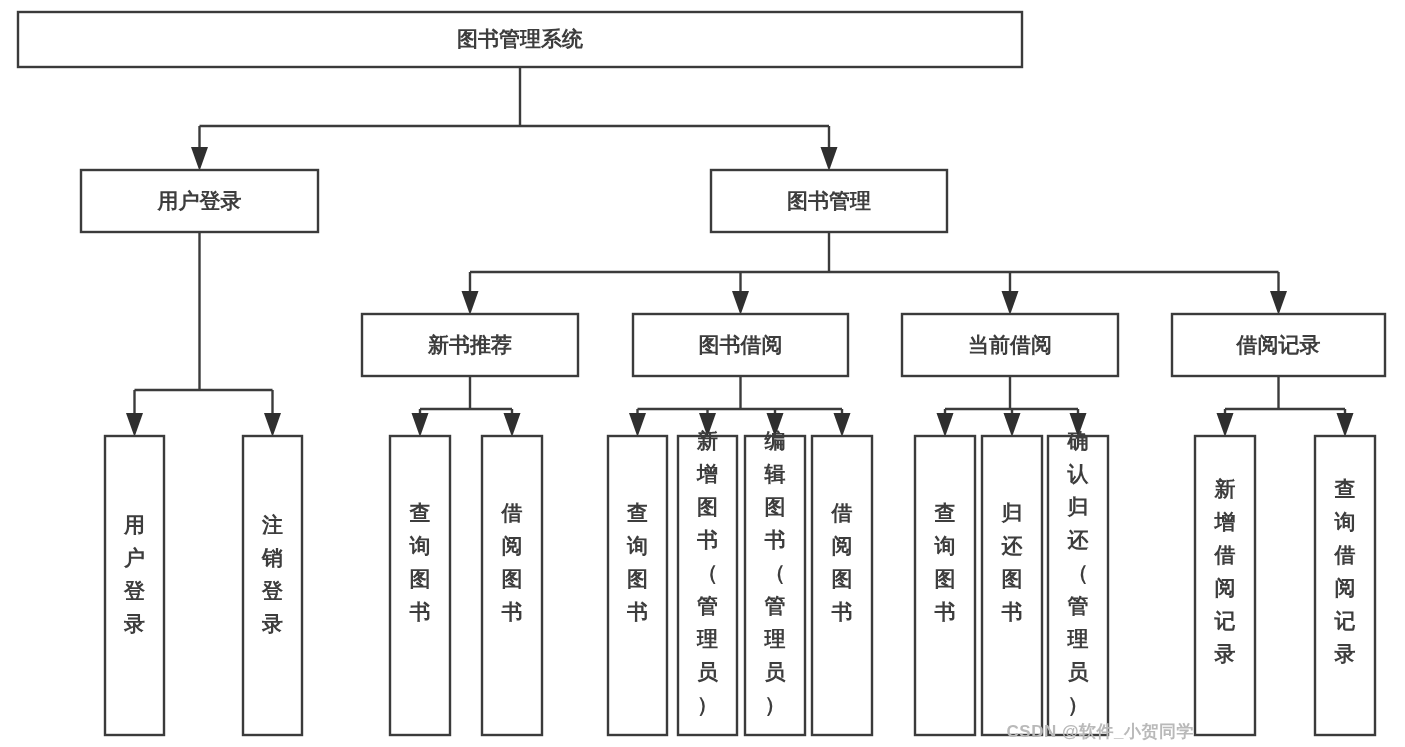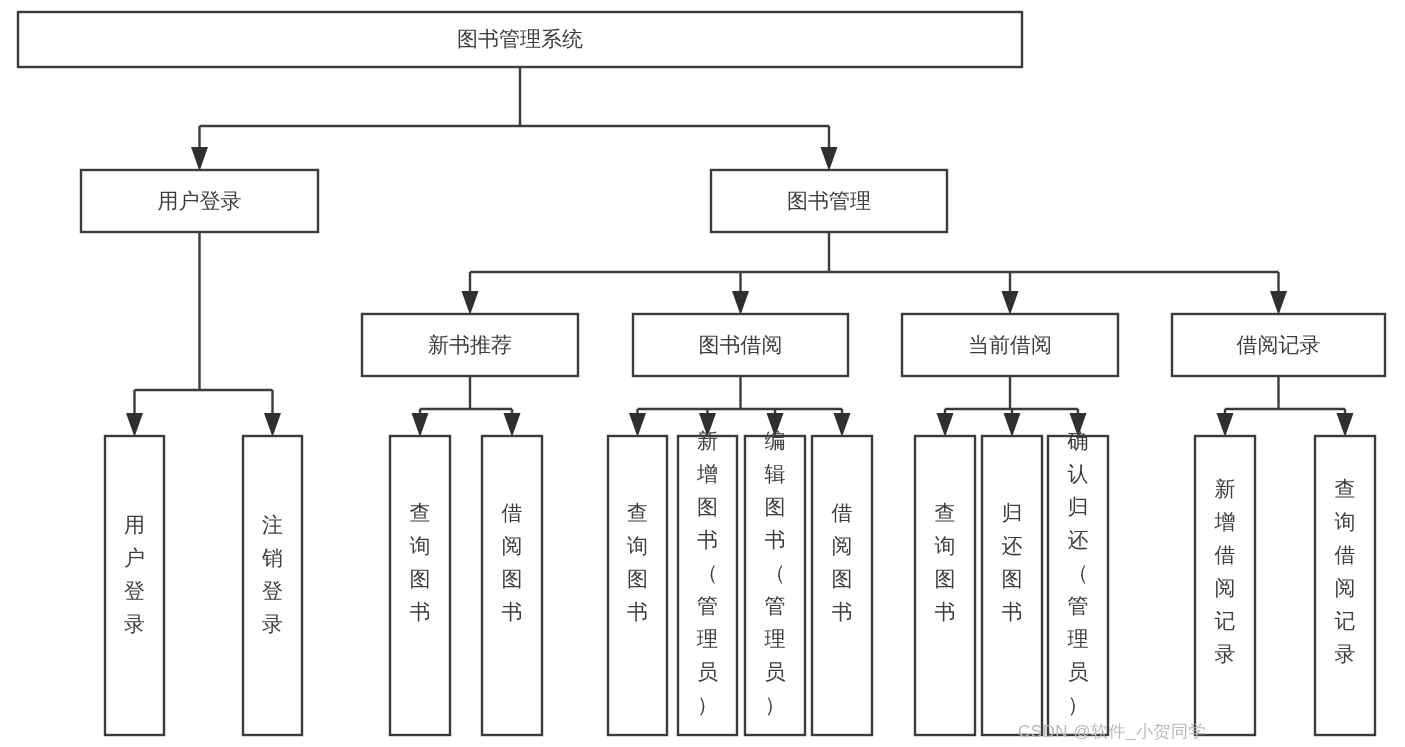--- a/index.html
+++ b/index.html
@@ -12,20 +12,21 @@
     width: 1405px;
     height: 747px;
     overflow: hidden;
     font-family: "Liberation Sans", "DejaVu Sans", sans-serif;
   }
   #diagram-root {
     position: relative;
     width: 1218px;
     height: 747px;
     background: #ffffff;
+    font-weight: bold;
   }
   svg#diagram-svg {
     position: absolute;
     left: 0;
     top: 0;
     width: 1405px;
     height: 747px;
     display: block;
   }
   .node-box {
@@ -51,21 +52,21 @@
     dominant-baseline: middle;
   }
   .node-label-v {
     fill: #3d3d3d;
     font-family: "Liberation Sans", "DejaVu Sans", sans-serif;
     font-size: 21px;
     text-anchor: middle;
   }
   .watermark-text {
     position: absolute;
-    right: 12px;
+    right: 24px;
     bottom: 4px;
     font-family: "Liberation Sans", "DejaVu Sans", sans-serif;
     font-size: 17px;
     color: #b9b9b9;
     white-space: nowrap;
     letter-spacing: 0.5px;
     pointer-events: none;
   }
 </style>
 </head>

